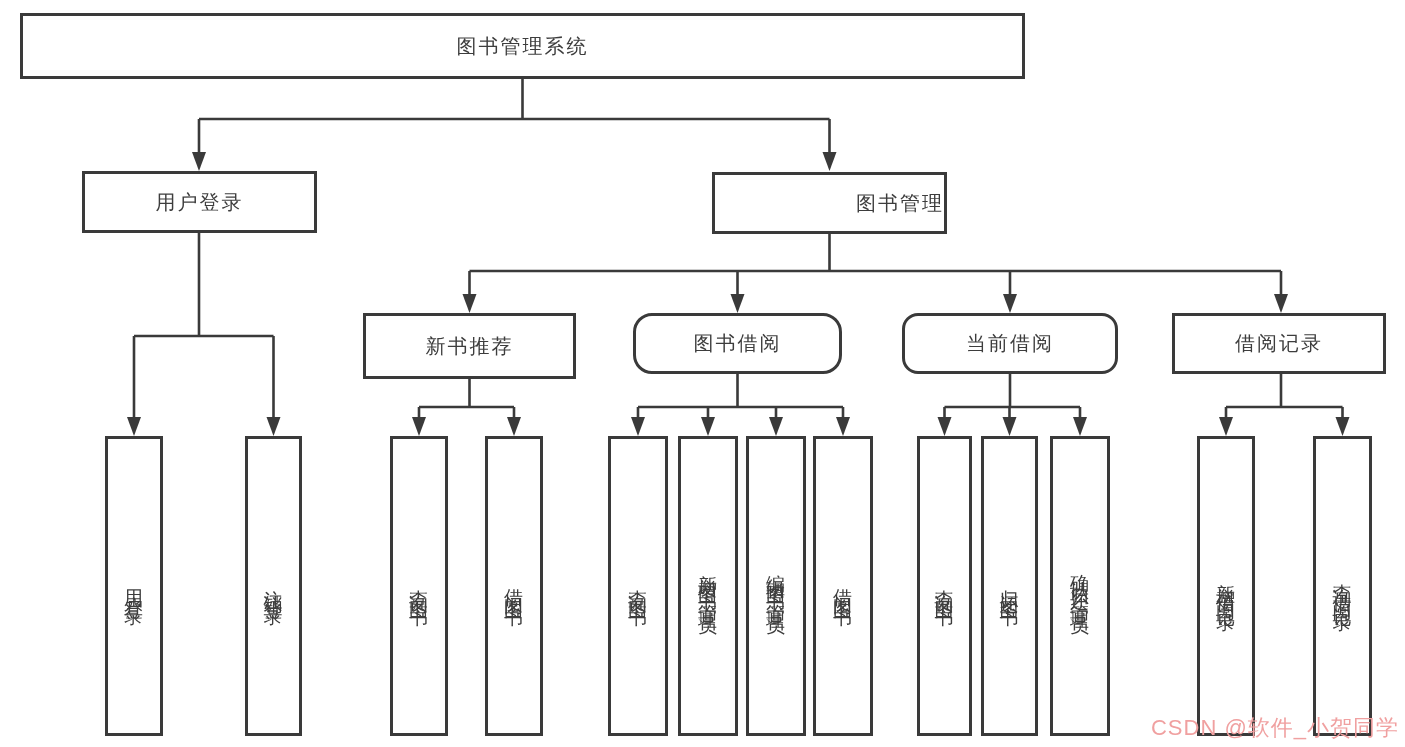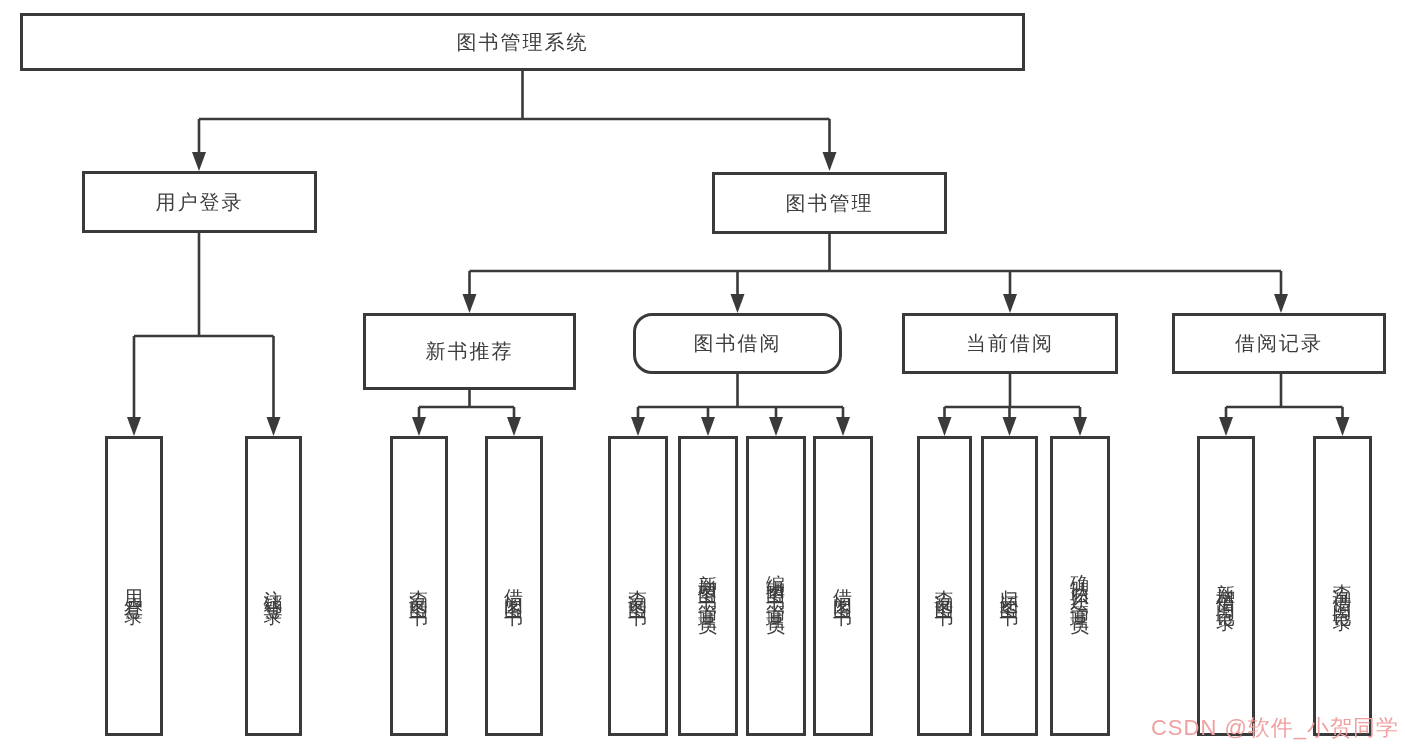--- a/index.html
+++ b/index.html
@@ -104,38 +104,38 @@
 
       <polygon points="937.5,417 951.5,417 944.5,436"></polygon>
       <polygon points="1002.5,417 1016.5,417 1009.5,436"></polygon>
       <polygon points="1073,417 1087,417 1080,436"></polygon>
 
       <polygon points="1219,417 1233,417 1226,436"></polygon>
       <polygon points="1335.5,417 1349.5,417 1342.5,436"></polygon>
     </g>
   </svg>
 
-  <div class="hbox" style="left:20px; top:13px; width:1005px; height:58px;">
+  <div class="hbox" style="left:20px; top:13px; width:1005px; height:66px;">
     <span>图书管理系统</span>
   </div>
 
   <div class="hbox" style="left:82px; top:171px; width:235px; height:62px;">
     <span>用户登录</span>
   </div>
-  <div class="hbox" style="left:712px; top:172px; width:235px; height:62px;">
+  <div class="hbox" style="left:712px; top:172px; width:235px; height:62px;justify-content:flex-end;">
     <span>图书管理</span>
   </div>
 
-  <div class="hbox" style="left:363px; top:313px; width:213px; height:77px;">
+  <div class="hbox" style="left:363px; top:313px; width:213px; height:66px;">
     <span>新书推荐</span>
   </div>
   <div class="hbox" style="left:633px; top:313px; width:209px; height:61px;border-radius:19px;">
     <span>图书借阅</span>
   </div>
-  <div class="hbox" style="left:902px; top:313px; width:216px; height:61px;">
+  <div class="hbox" style="left:902px; top:313px; width:216px; height:61px;border-radius:16px;">
     <span>当前借阅</span>
   </div>
   <div class="hbox" style="left:1172px; top:313px; width:214px; height:61px;">
     <span>借阅记录</span>
   </div>
 
   <div class="vbox" style="left:105px; top:436px; width:58px; height:300px;">
     <span class="vtext">用户登录</span>
   </div>
   <div class="vbox" style="left:245px; top:436px; width:57px; height:300px;">

